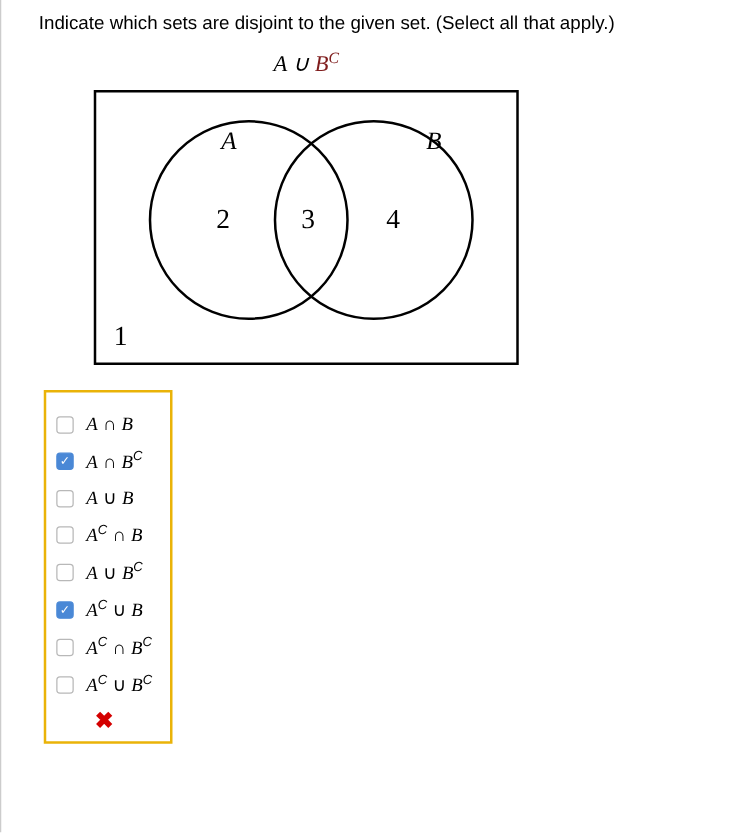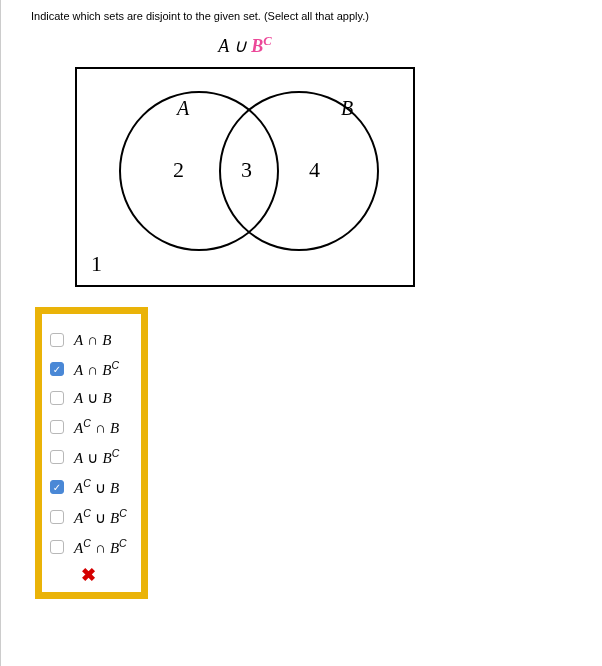--- a/index.html
+++ b/index.html
@@ -11,32 +11,32 @@
     color: #000;
     background: #fff;
     width: 602px;
   }
   .container {
     border-left: 1px solid #ccc;
     padding: 10px 20px 10px 30px;
     min-height: 666px;
   }
   .question {
-    font-size: 11px;
+    font-size: 15px;
     margin-bottom: 12px;
   }
   .given-set-row {
     text-align: center;
     width: 340px;
     margin: 0 0 10px 44px;
     font-size: 18px;
     font-style: italic;
     font-family: "Times New Roman", serif;
   }
-  .given-set-row .red { color: #ec4899; font-weight: bold; }
+  .given-set-row .red { color: #7f1d1d; }
   sup.comp { font-size: 0.7em; vertical-align: super; font-style: italic; }
   .venn-wrap {
     margin-left: 44px;
     margin-bottom: 20px;
   }
   .venn-box {
     width: 340px;
     height: 220px;
     border: 2px solid #000;
     position: relative;
@@ -63,21 +63,21 @@
     position: absolute;
     font-family: "Times New Roman", serif;
     font-size: 22px;
   }
   .r1 { bottom: 8px; left: 14px; }
   .r2 { top: 88px; left: 96px; }
   .r3 { top: 88px; left: 164px; }
   .r4 { top: 88px; left: 232px; }
   .answers {
     display: inline-block;
-    border: 7px solid #eab308;
+    border: 2px solid #eab308;
     padding: 12px 14px 4px 8px;
     margin-left: 4px;
   }
   .opt {
     display: flex;
     align-items: center;
     padding: 5px 0;
     font-family: Arial, sans-serif;
     font-size: 15px;
   }
@@ -156,23 +156,23 @@
         <div class="opt">
           <span class="cb"></span>
           <span class="lbl"><span class="mi">A</span><span> ∪ </span><span class="mi">B</span><sup class="comp">C</sup></span>
         </div>
         <div class="opt">
           <span class="cb checked">✓</span>
           <span class="lbl"><span class="mi">A</span><sup class="comp">C</sup><span> ∪ </span><span class="mi">B</span></span>
         </div>
         <div class="opt">
           <span class="cb"></span>
-          <span class="lbl"><span class="mi">A</span><sup class="comp">C</sup><span> ∪ </span><span class="mi">B</span><sup class="comp">C</sup></span>
+          <span class="lbl"><span class="mi">A</span><sup class="comp">C</sup><span> ∩ </span><span class="mi">B</span><sup class="comp">C</sup></span>
         </div>
         <div class="opt">
           <span class="cb"></span>
-          <span class="lbl"><span class="mi">A</span><sup class="comp">C</sup><span> ∩ </span><span class="mi">B</span><sup class="comp">C</sup></span>
+          <span class="lbl"><span class="mi">A</span><sup class="comp">C</sup><span> ∪ </span><span class="mi">B</span><sup class="comp">C</sup></span>
         </div>
       </div>
     <div class="feedback">✖</div>
   </div>
 
 </div>
 
 </body></html>

